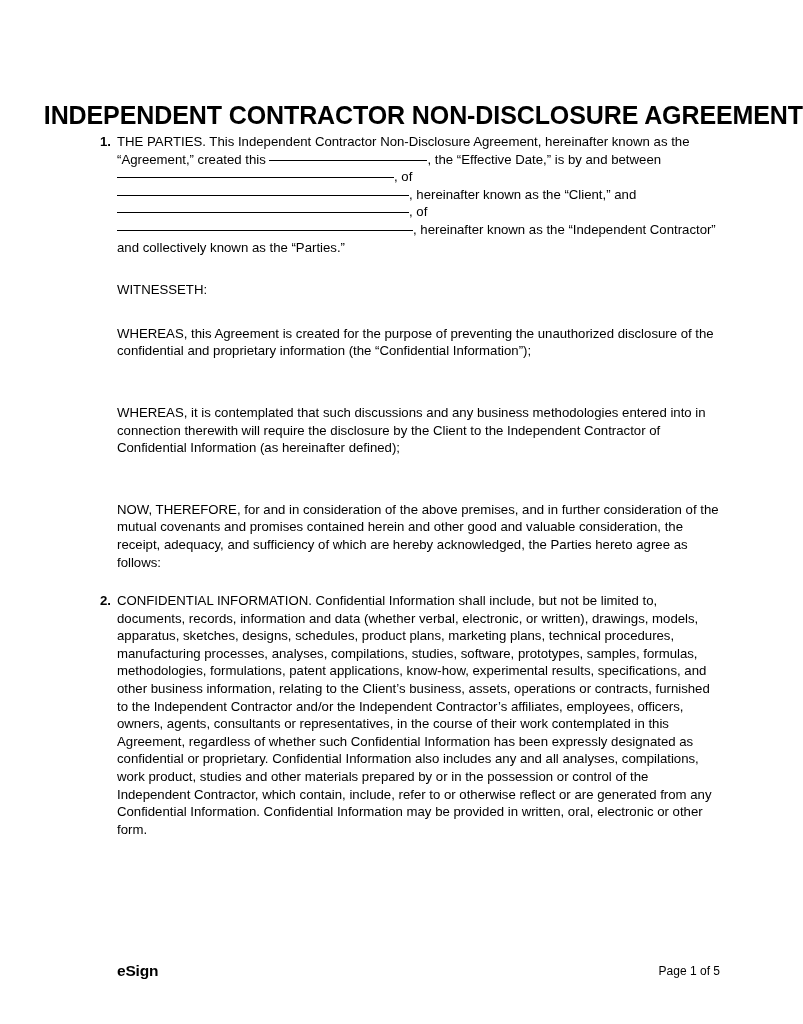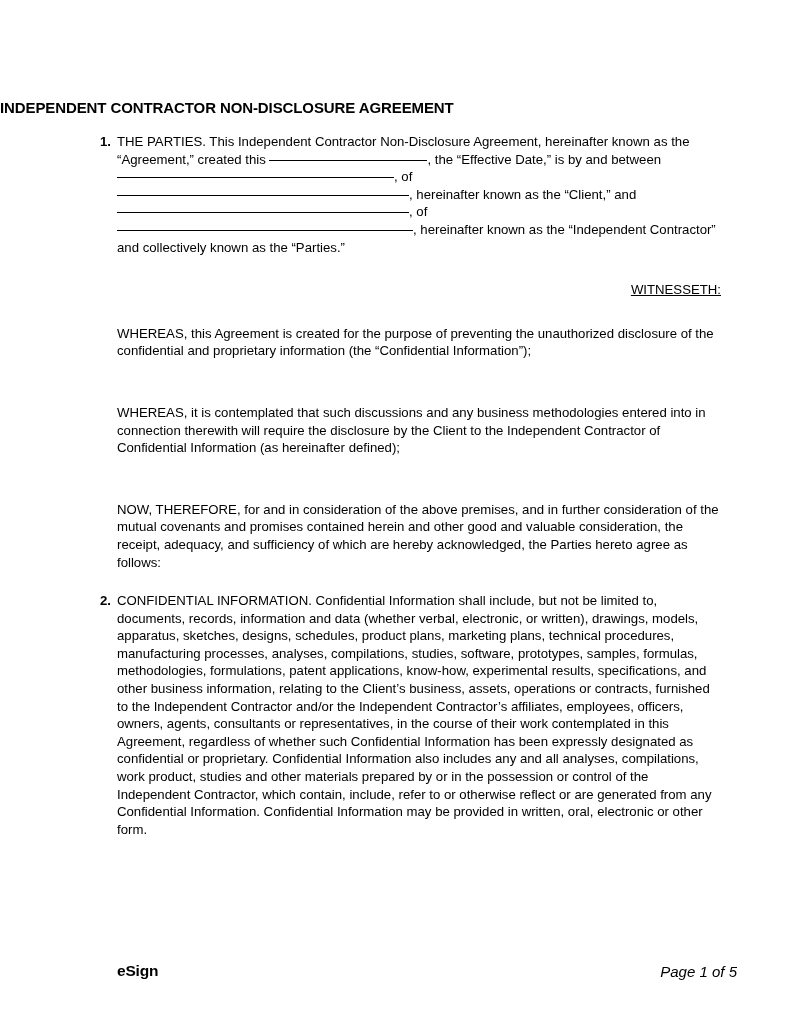--- a/index.html
+++ b/index.html
@@ -20,22 +20,22 @@
     overflow: hidden;
     box-sizing: border-box;
   }
 
   
   .doc-title {
     position: absolute;
     left: 0;
     top: 86px;
     width: 803px;
-    text-align: left;
-    font-size: 15px;
+    text-align: right;
+    font-size: 25px;
     font-weight: bold;
     letter-spacing: -0.1px;
     line-height: 24px;
     white-space: nowrap;
   }
 
   
   .body-wrap {
     position: absolute;
     left: 93px;
@@ -69,23 +69,22 @@
   .indent-block {
     padding-left: 24px;
     font-size: 13.2px;
     line-height: 17.6px;
     margin-top: 8px;
   }
   .centered-head {
     padding-left: 24px;
     font-size: 13.2px;
     line-height: 17.6px;
-    text-align: right;
+    text-align: left;
     width: 604px;
-    text-decoration: underline;
   }
   .para {
     font-size: 13.2px;
     line-height: 17.6px;
     margin: 0;
   }
   .sp-18 { height: 18px; }
   .sp-21 { height: 21px; }
   .sp-25 { height: 25px; }
 
@@ -100,35 +99,34 @@
   }
   .fill-sm  { width: 158px; }
   .fill-md  { width: 277px; }
   .fill-lg  { width: 292px; }
   .fill-xl  { width: 296px; }
 
   
   .footer {
     position: absolute;
     left: 117px;
-    right: 66px;
+    right: 83px;
     top: 958px;
     height: 26px;
     display: flex;
     align-items: center;
     justify-content: space-between;
   }
   .brand {
     font-size: 15.5px;
     font-weight: bold;
     letter-spacing: -0.2px;
   }
   .page-num {
-    font-size: 15px;
-    font-style: italic;
+    font-size: 12px;
   }
 </style>
 </head>
 <body>
 
 <div class="page">
 
   <h1 class="doc-title">INDEPENDENT CONTRACTOR NON-DISCLOSURE AGREEMENT</h1>
 
   <div class="body-wrap">

